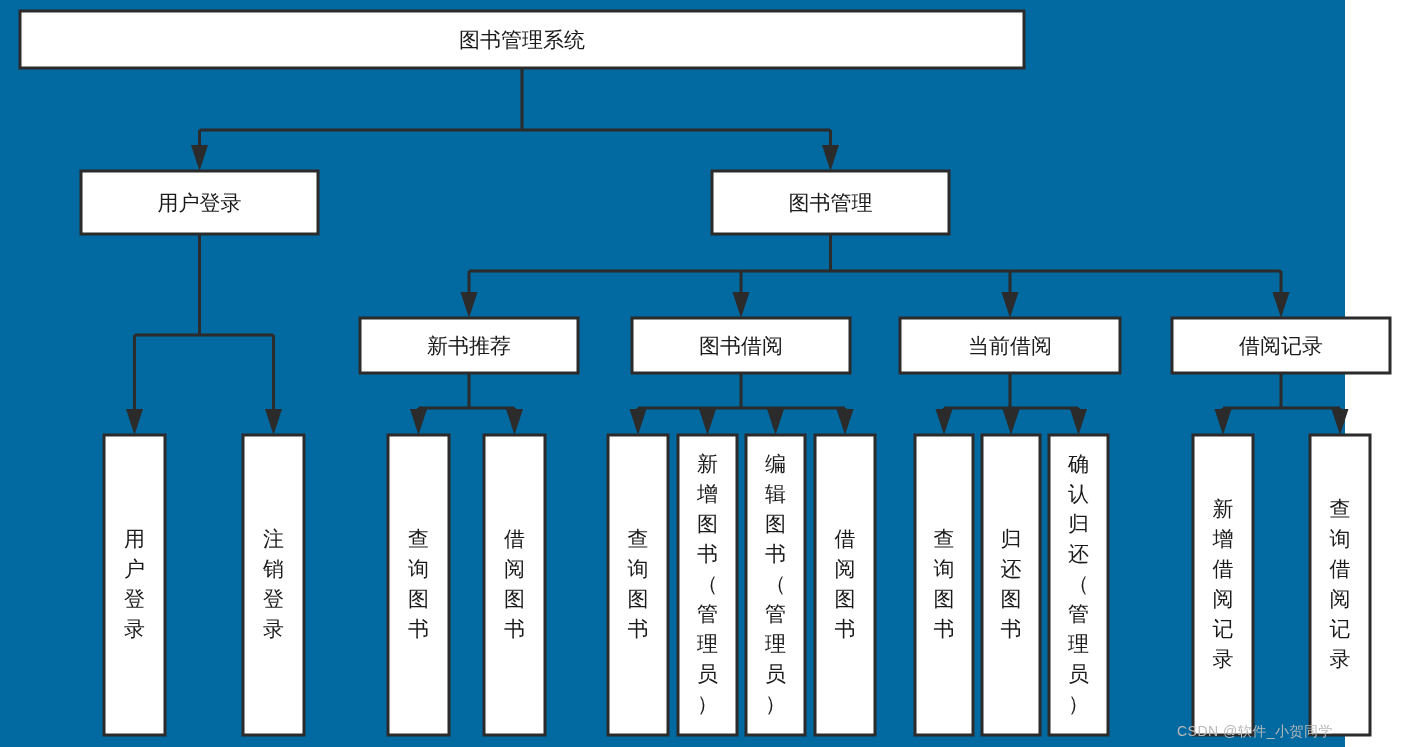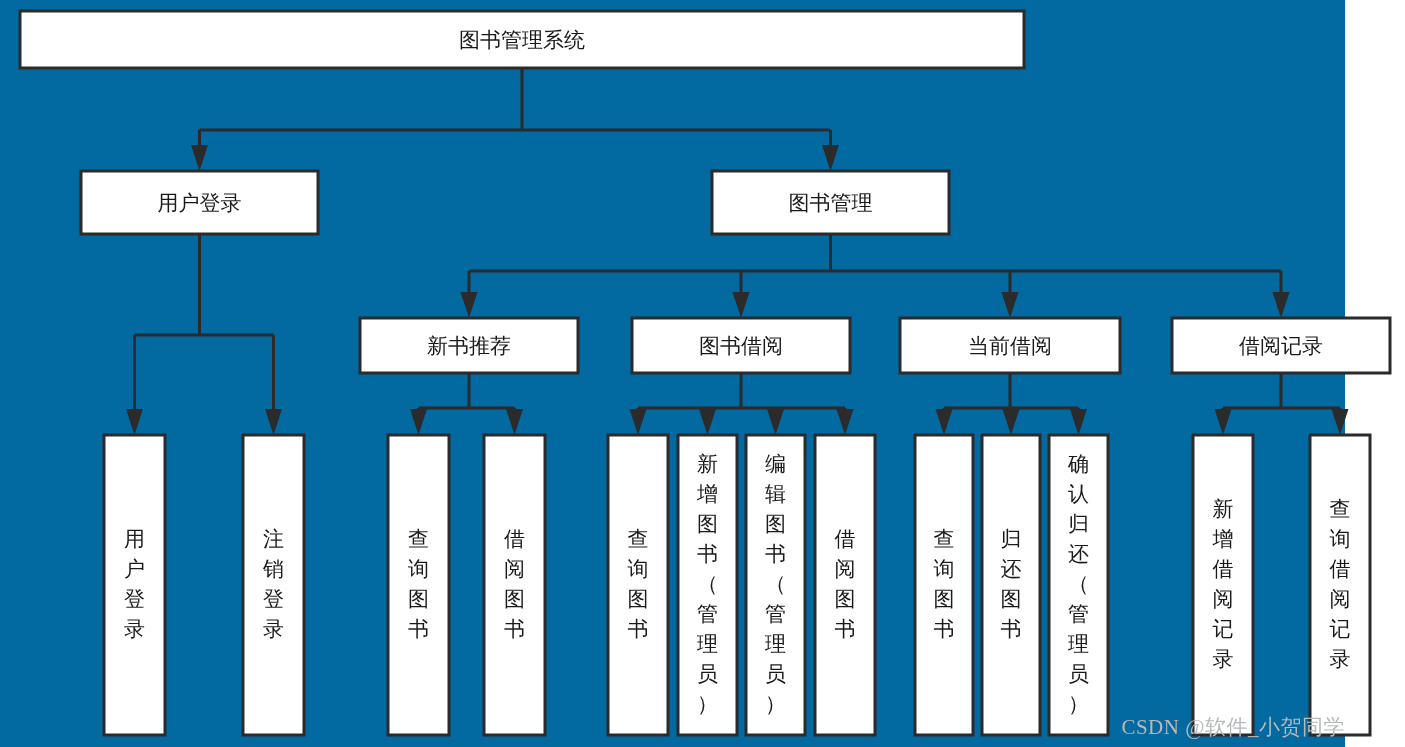--- a/index.html
+++ b/index.html
@@ -58,24 +58,24 @@
   }
   .node-label-v-char {
     font-family: "DejaVu Sans", "Liberation Sans", sans-serif;
     font-size: 21px;
     fill: #1a1a1a;
     text-anchor: middle;
     dominant-baseline: middle;
   }
   .watermark {
     position: absolute;
-    right: 0;
+    right: 12px;
     bottom: 6px;
-    font-family: Liberation Serif, serif;
-    font-size: 21px;
+    font-family: Liberation Sans, sans-serif;
+    font-size: 14px;
     color: #b9b9b9;
     white-space: nowrap;
     letter-spacing: 0.5px;
     pointer-events: none;
   }
 </style>
 </head>
 <body>
 
 <div id="diagram-root">

